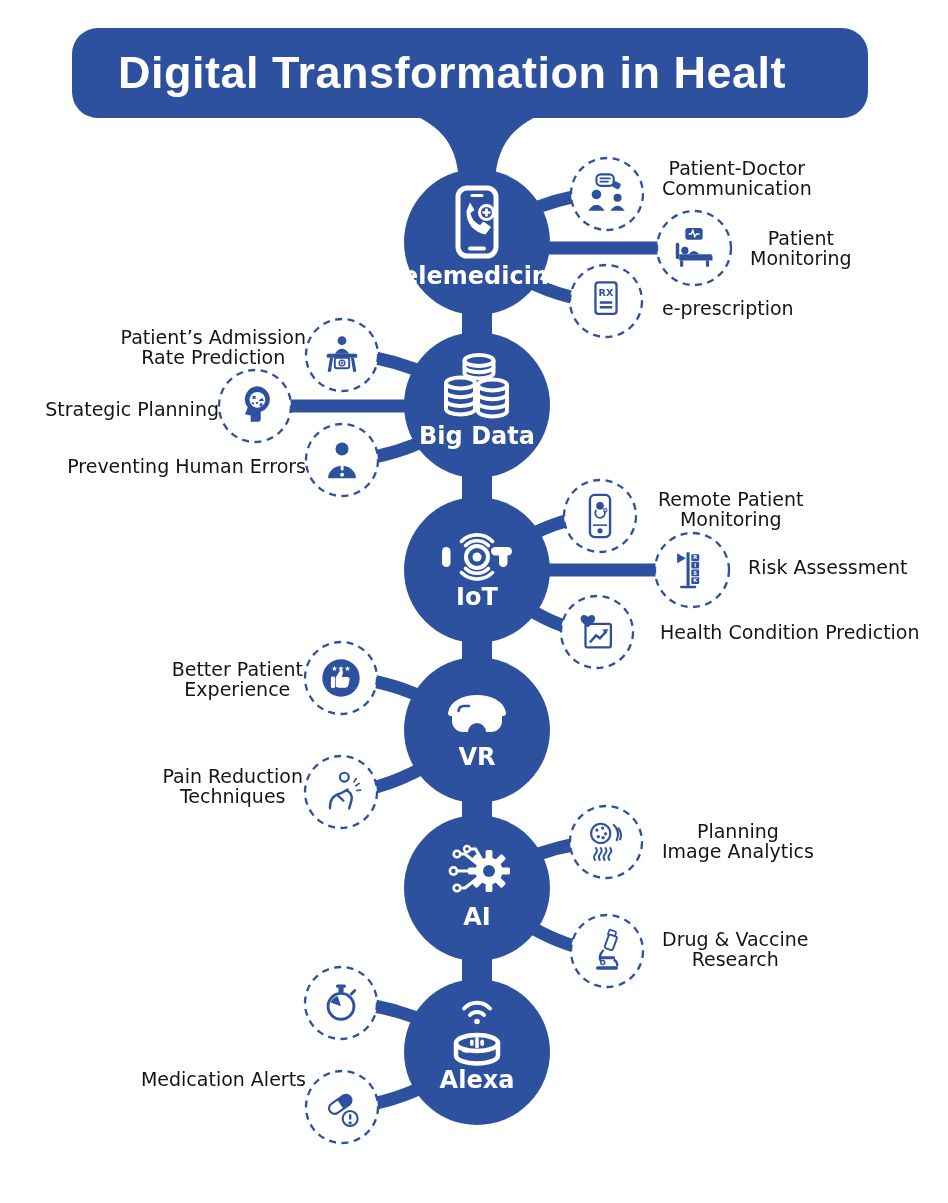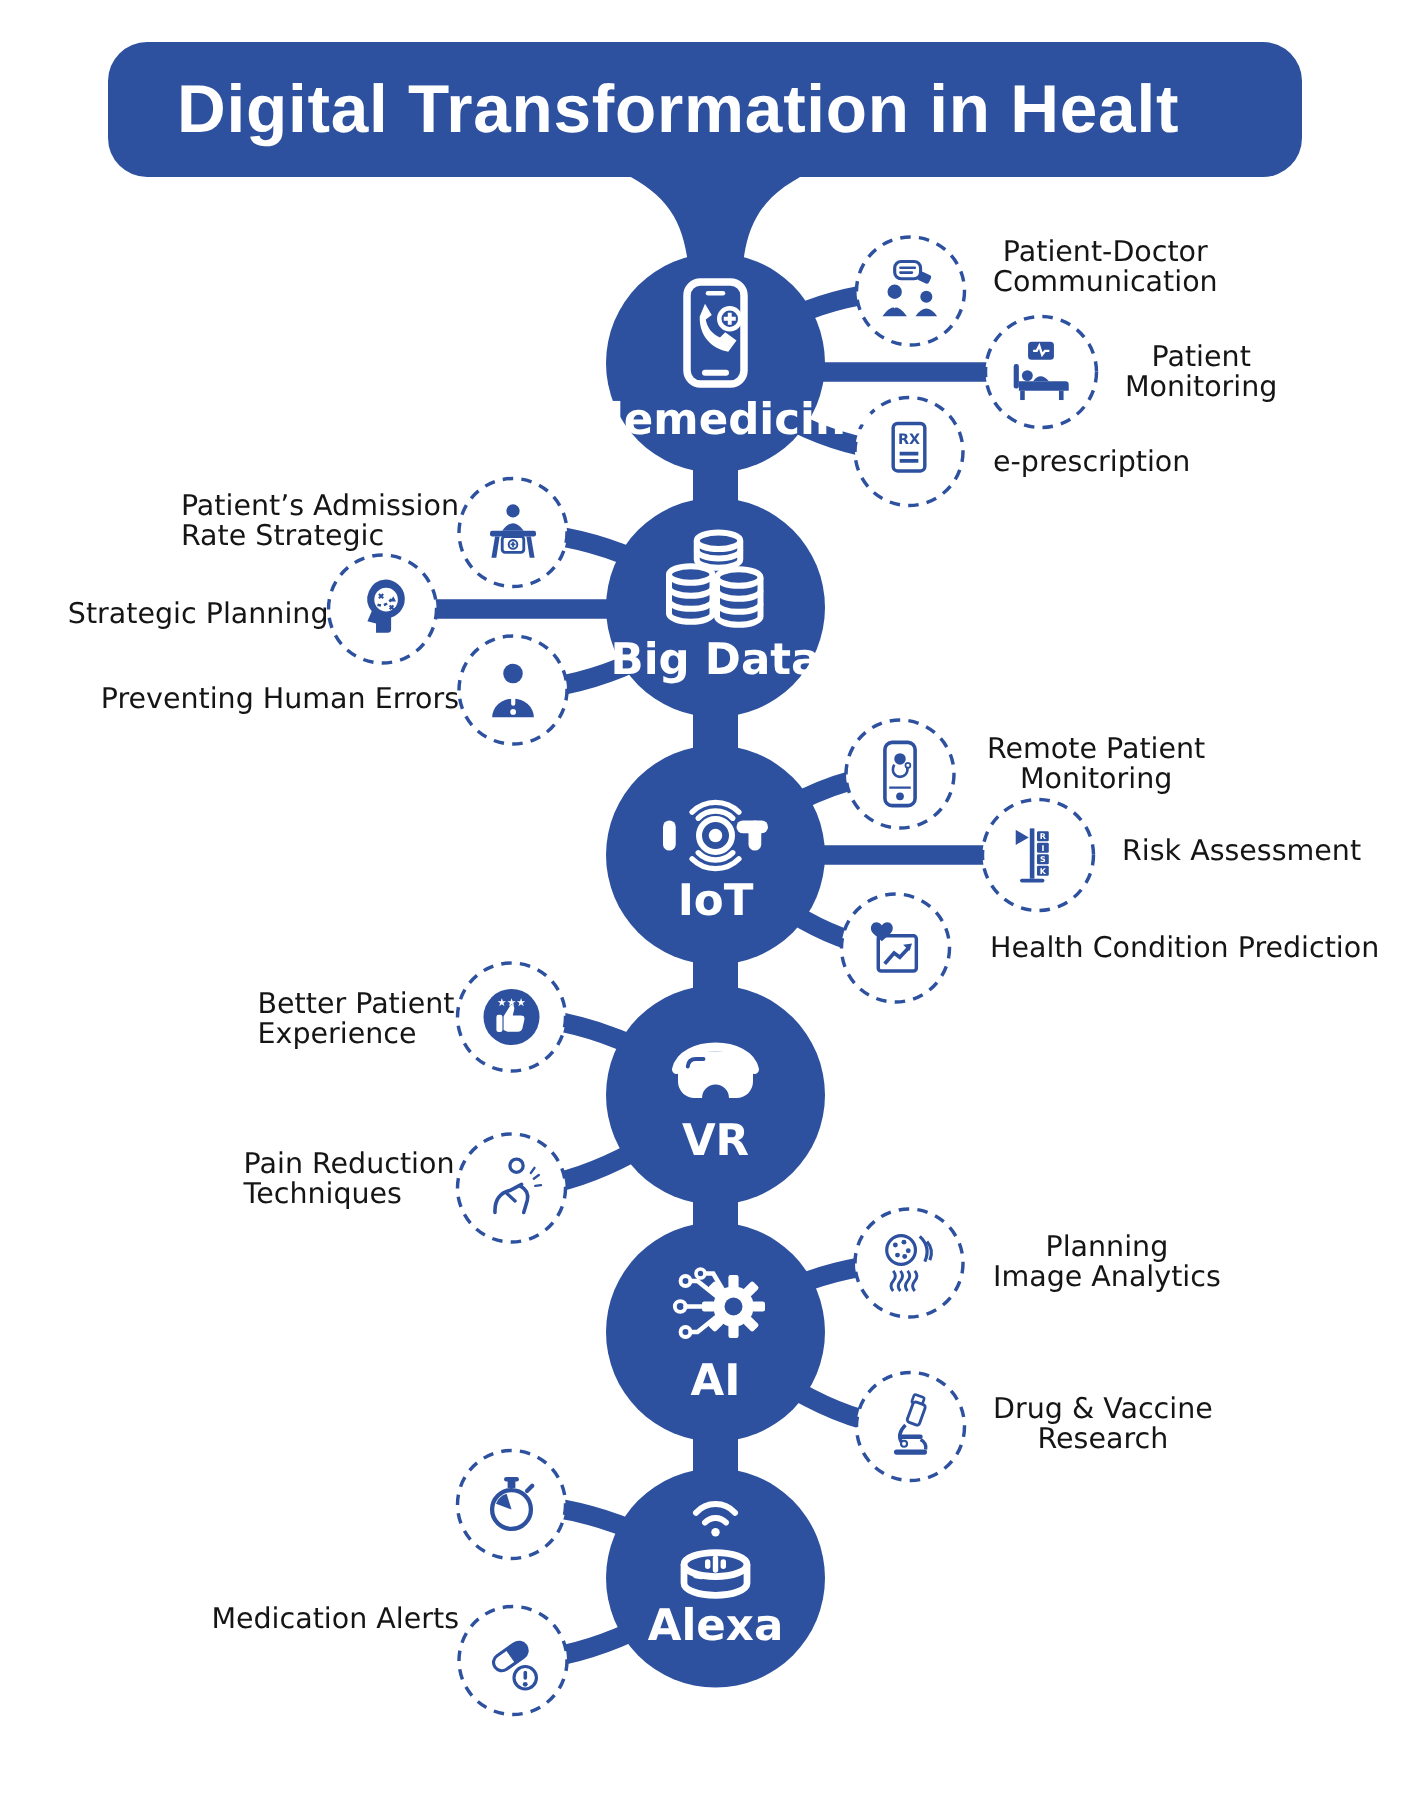--- a/index.html
+++ b/index.html
@@ -5,25 +5,25 @@
   html,body{margin:0;padding:0;background:#fff;}
   #canvas{position:relative;width:948px;height:1201px;background:#ffffff;overflow:hidden;
           font-family:"DejaVu Sans",sans-serif;}
   #bg-svg{position:absolute;left:0;top:0;}
   .banner{position:absolute;left:72px;top:28px;width:796px;height:90px;background:#2d519f;
           border-radius:26px;overflow:hidden;}
   .banner-title{display:block;white-space:nowrap;line-height:90px;padding-left:46px;
           font-family:"Liberation Sans",sans-serif;font-weight:bold;font-size:45px;color:#ffffff;
           letter-spacing:.5px;}
   .node-label{position:absolute;left:477px;transform:translateX(-50%);color:#ffffff;
-          font-weight:bold;font-size:29px;white-space:nowrap;}
+          font-weight:bold;font-size:24px;white-space:nowrap;}
   .sat-label{position:absolute;font-size:19px;line-height:20px;color:#151515;}
   .sat-label div{white-space:nowrap;}
   .lab-right{text-align:center;}
-  .lab-left{text-align:left;}
+  .lab-left{text-align:center;}
   .main-icon{position:absolute;left:429px;width:96px;height:96px;}
   .sat-icon{position:absolute;width:46px;height:46px;}
   .brand{position:absolute;left:750px;top:1132px;font-family:"Liberation Sans",sans-serif;
           font-size:29px;color:#111111;}
 </style>
 </head>
 <body>
 
 <div id="canvas">
 
@@ -363,21 +363,21 @@
 </div>
 <div class="sat-label lab-right" style="left:750px;top:228px">
   <div>Patient</div>
   <div>Monitoring</div>
 </div>
 <div class="sat-label lab-right" style="left:662px;top:298px">
   <div>e-prescription</div>
 </div>
 <div class="sat-label lab-left" style="right:642px;top:327px">
   <div>Patient’s Admission</div>
-  <div>Rate Strategic</div>
+  <div>Rate Prediction</div>
 </div>
 <div class="sat-label lab-left" style="right:729px;top:399px">
   <div>Strategic Planning</div>
 </div>
 <div class="sat-label lab-left" style="right:642px;top:456px">
   <div>Preventing Human Errors</div>
 </div>
 <div class="sat-label lab-right" style="left:658px;top:489px">
   <div>Remote Patient</div>
   <div>Monitoring</div>

